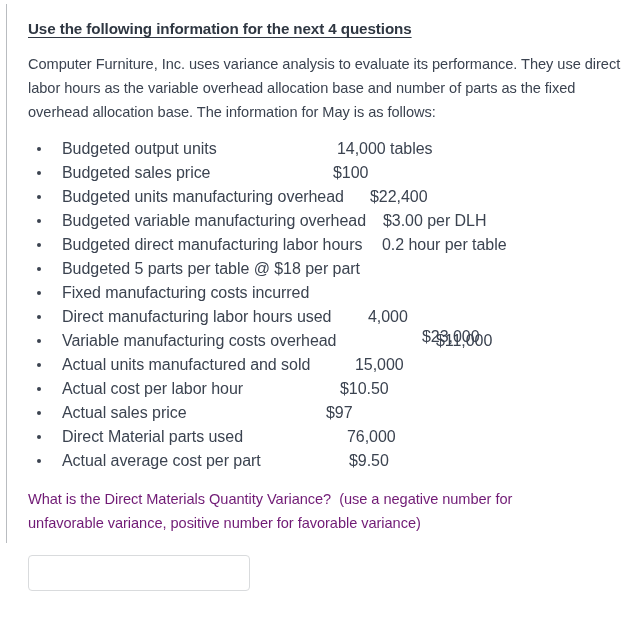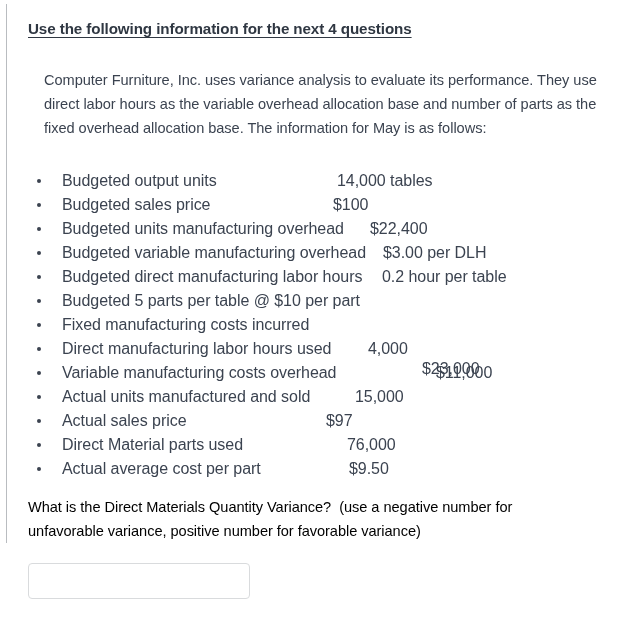--- a/index.html
+++ b/index.html
@@ -54,21 +54,21 @@
     text-underline-offset: 3px;
     margin: 0;
     padding-top: 19px;
     letter-spacing: -0.1px;
   }
 
   
   .q-intro {
     font-size: 14.6px;
     line-height: 24px;
-    margin: 16px;
+    margin: 0;
     padding-top: 14px;
     color: #3b4350;
     letter-spacing: -0.05px;
     max-width: 600px;
   }
 
   
   .facts {
     list-style: none;
     margin: 0;
@@ -105,21 +105,21 @@
     position: absolute;
     top: 0;
   }
 
   
   .q-prompt {
     font-size: 14.6px;
     line-height: 24px;
     margin: 0;
     padding-top: 14px;
-    color: #000000;
+    color: #701a75;
     letter-spacing: -0.05px;
     max-width: 560px;
     white-space: pre-wrap;
   }
 
   
   .answer-wrap {
     padding-top: 20px;
   }
 
@@ -170,41 +170,46 @@
           <span class="fact-label">Budgeted variable manufacturing overhead</span>
           <span class="fact-value" style="left: 355px;">$3.00 per DLH</span>
         </li>
         <li class="fact-row">
           <span class="fact-bullet"></span>
           <span class="fact-label">Budgeted direct manufacturing labor hours</span>
           <span class="fact-value" style="left: 354px;">0.2 hour per table</span>
         </li>
         <li class="fact-row">
           <span class="fact-bullet"></span>
-          <span class="fact-label">Budgeted 5 parts per table @ $10 per part</span>
+          <span class="fact-label">Budgeted 5 parts per table @ $18 per part</span>
         </li>
         <li class="fact-row">
           <span class="fact-bullet"></span>
           <span class="fact-label">Fixed manufacturing costs incurred</span>
           <span class="fact-value" style="left: 394px; margin-top: 44px;">$23,000</span>
         </li>
         <li class="fact-row">
           <span class="fact-bullet"></span>
           <span class="fact-label">Direct manufacturing labor hours used</span>
           <span class="fact-value" style="left: 340px;">4,000</span>
         </li>
         <li class="fact-row">
           <span class="fact-bullet"></span>
           <span class="fact-label">Variable manufacturing costs overhead</span>
           <span class="fact-value" style="left: 408px;">$11,000</span>
         </li>
         <li class="fact-row">
           <span class="fact-bullet"></span>
           <span class="fact-label">Actual units manufactured and sold</span>
           <span class="fact-value" style="left: 327px;">15,000</span>
+        </li>
+        <li class="fact-row">
+          <span class="fact-bullet"></span>
+          <span class="fact-label">Actual cost per labor hour</span>
+          <span class="fact-value" style="left: 312px;">$10.50</span>
         </li>
         <li class="fact-row">
           <span class="fact-bullet"></span>
           <span class="fact-label">Actual sales price</span>
           <span class="fact-value" style="left: 298px;">$97</span>
         </li>
         <li class="fact-row">
           <span class="fact-bullet"></span>
           <span class="fact-label">Direct Material parts used</span>
           <span class="fact-value" style="left: 319px;">76,000</span>

